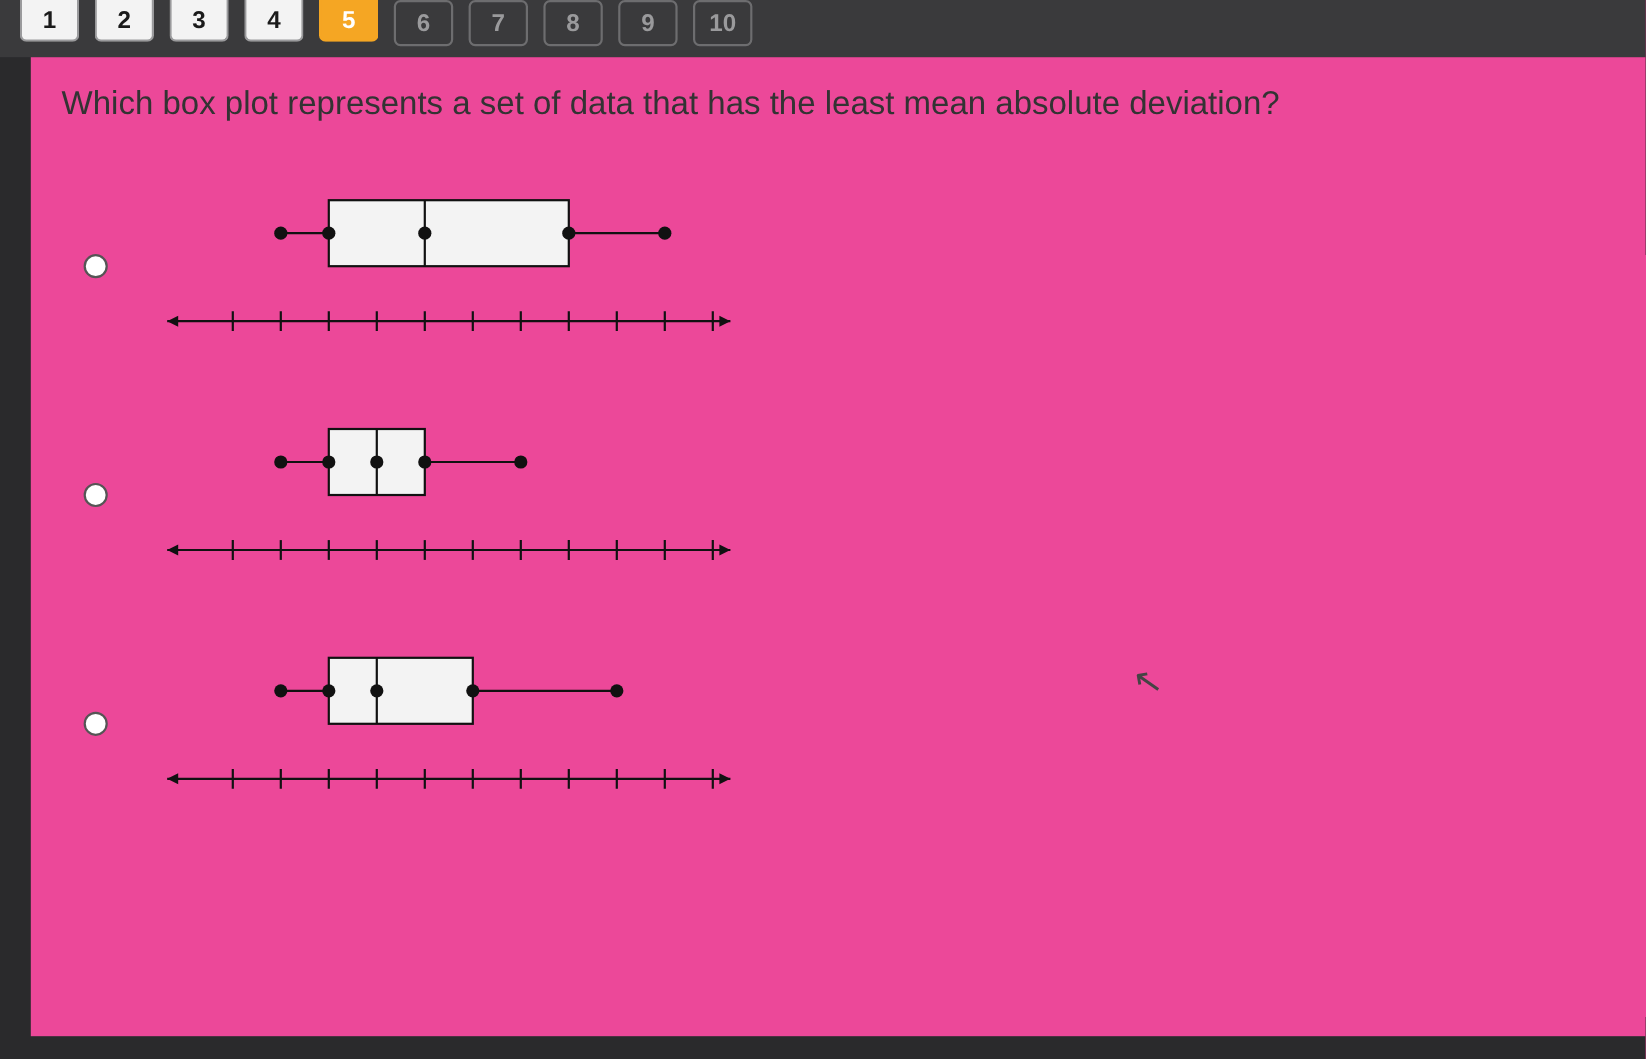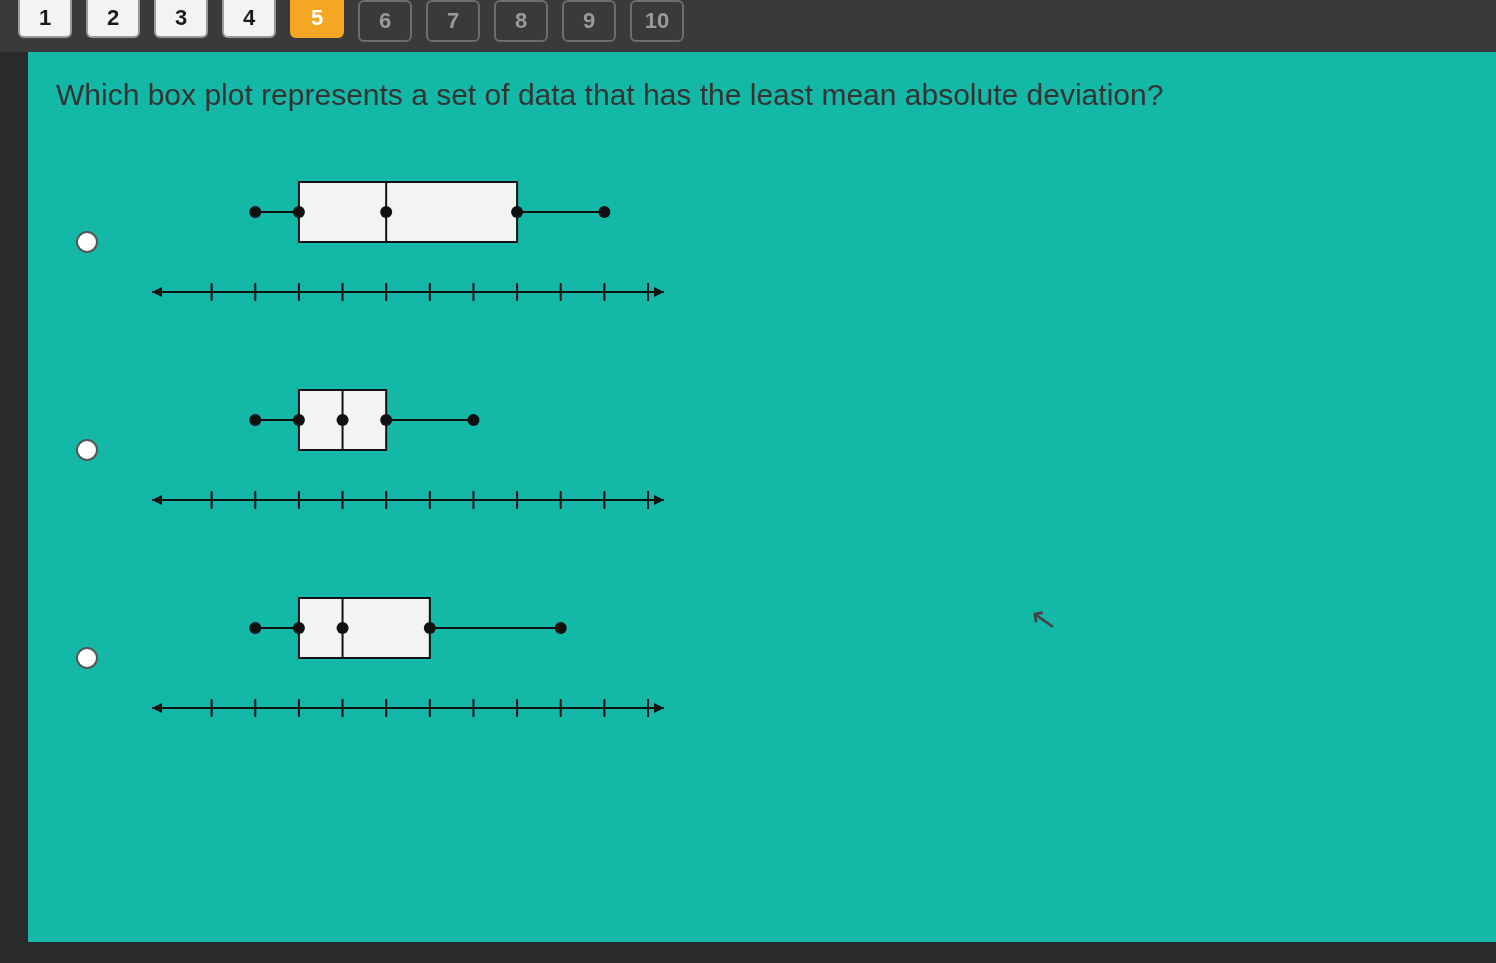--- a/index.html
+++ b/index.html
@@ -29,21 +29,21 @@
     border-color: #9a9a9c;
   }
   .nav-btn.current {
     background: #f5a623;
     color: #fff;
     border-color: #f5a623;
   }
   .nav-btn.cut { border-top: none; border-top-left-radius: 0; border-top-right-radius: 0; height: 38px; }
 
   .content {
-    background: #14b8a6;
+    background: #ec4899;
     margin: 0 0 0 28px;
     padding: 26px 28px 40px 28px;
     min-height: 890px;
   }
   .question {
     font-size: 30px;
     color: #333;
     margin-bottom: 50px;
     font-weight: 400;
   }

